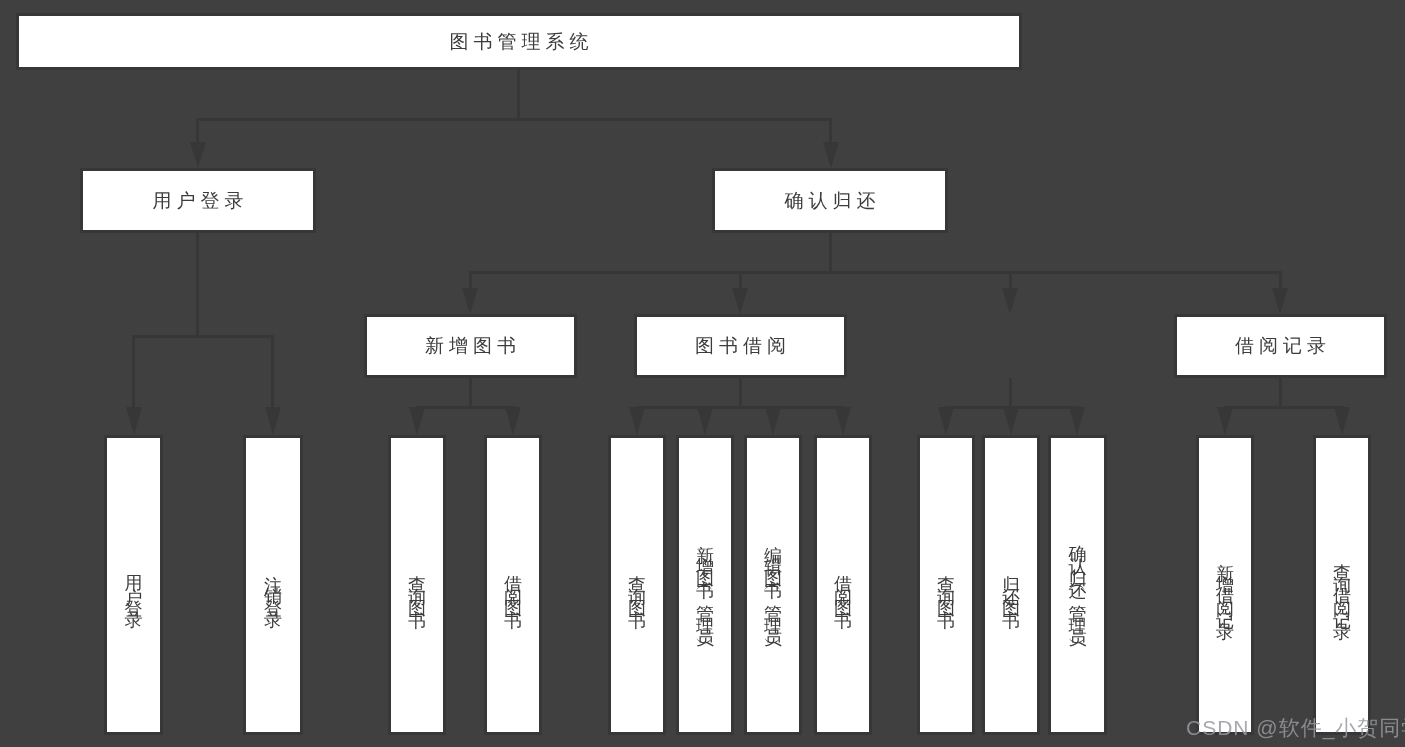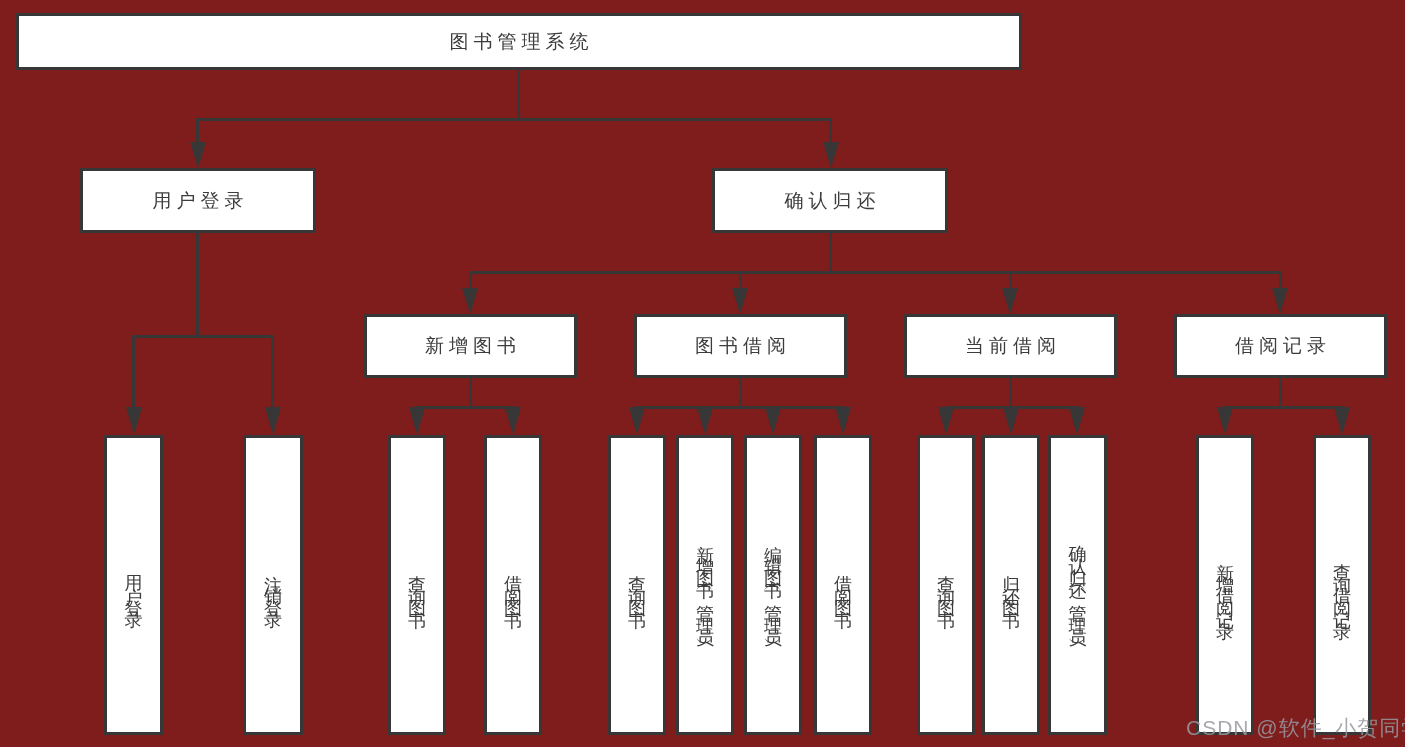--- a/index.html
+++ b/index.html
@@ -1,19 +1,19 @@
 <!DOCTYPE html>
 <html><head>
 <meta charset="utf-8">
 <style>
   html,body{margin:0;padding:0;background:#ffffff;}
   .canvas{
     position:relative;
     width:1405px;height:747px;
-    background:#7f1d1d;
+    background:#404040;
     font-family:"Liberation Sans","DejaVu Sans",sans-serif;
     overflow:hidden;
   }
   .node{
     position:absolute;
     box-sizing:border-box;
     border:3px solid #373737;
     background:#ffffff;
     display:flex;align-items:center;justify-content:center;
     color:#3c3c3c;
@@ -111,21 +111,20 @@
   <div class="node" style="left:16px;top:13px;width:1006px;height:57px;">图书管理系统</div>
 
   <div class="node" style="left:80px;top:168px;width:236px;height:65px;">用户登录</div>
 
   <div class="node" style="left:712px;top:168px;width:236px;height:65px;">确认归还</div>
 
   <div class="node" style="left:364px;top:314px;width:213px;height:64px;">新增图书</div>
 
   <div class="node" style="left:634px;top:314px;width:213px;height:64px;">图书借阅</div>
 
-  <div class="node" style="left:904px;top:314px;width:213px;height:64px;">当前借阅</div>
 
   <div class="node" style="left:1174px;top:314px;width:213px;height:64px;">借阅记录</div>
 
   <div class="vnode" style="left:104px;top:435px;width:59px;height:300px;">用户登录</div>
   <div class="vnode" style="left:243px;top:435px;width:60px;height:300px;">注销登录</div>
 
   <div class="vnode" style="left:388px;top:435px;width:58px;height:300px;">查询图书</div>
   <div class="vnode" style="left:484px;top:435px;width:58px;height:300px;">借阅图书</div>
 
   <div class="vnode" style="left:608px;top:435px;width:58px;height:300px;">查询图书</div>

